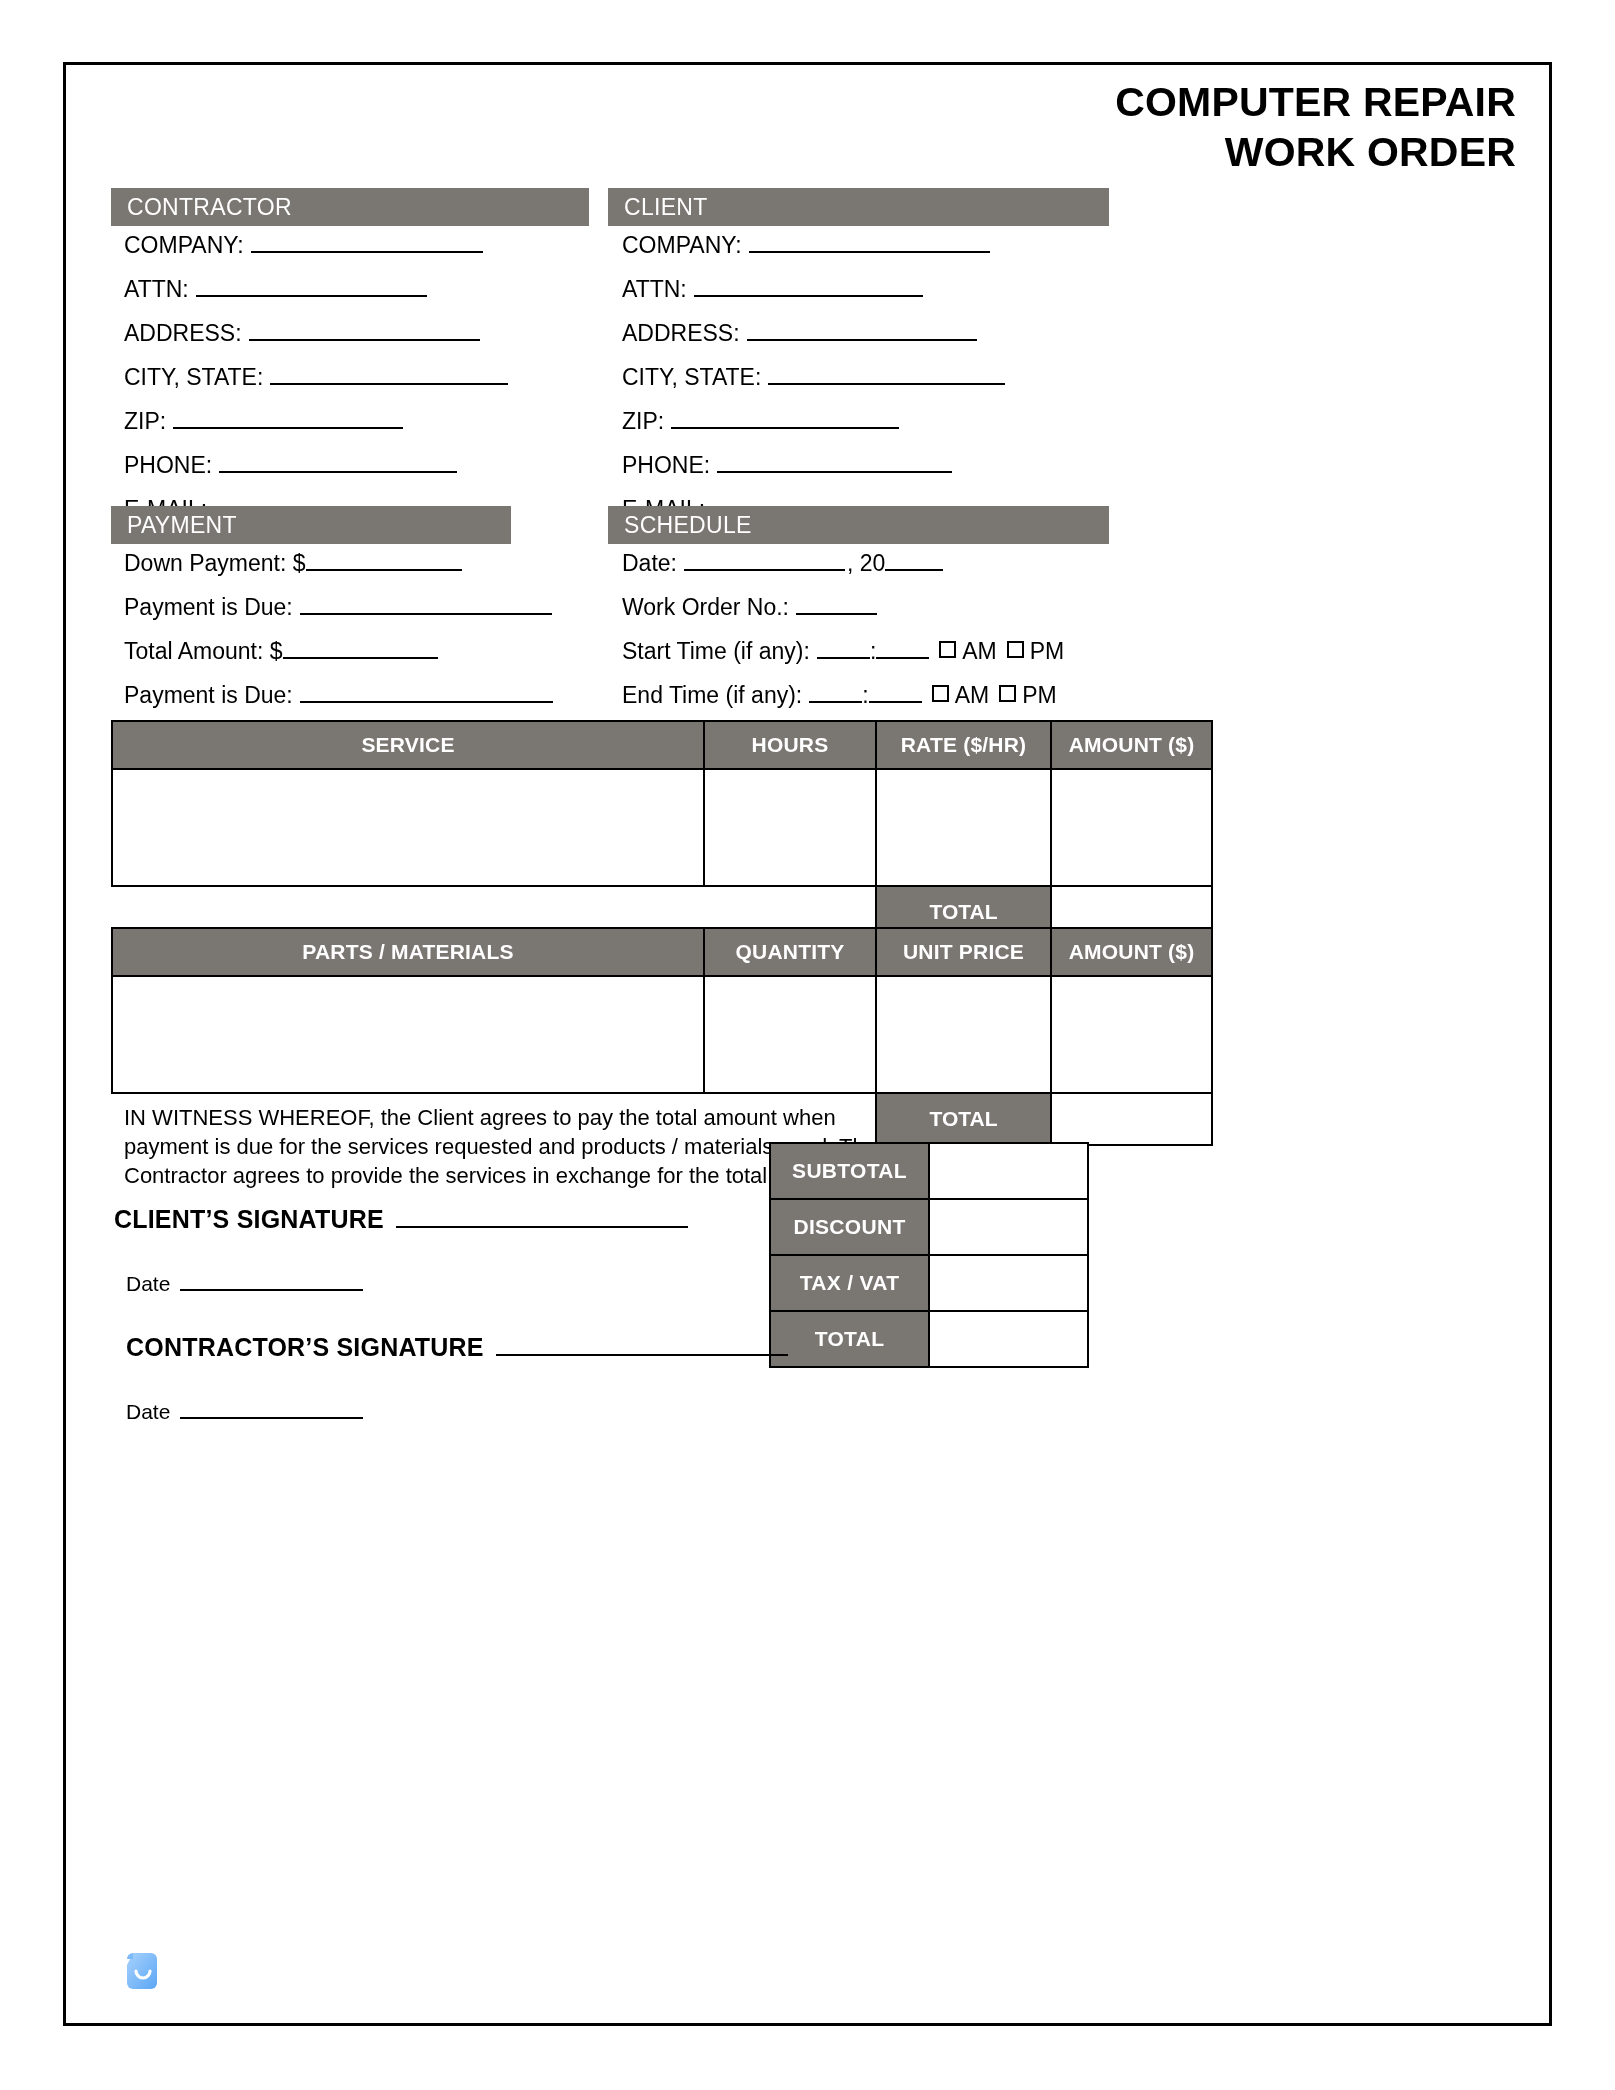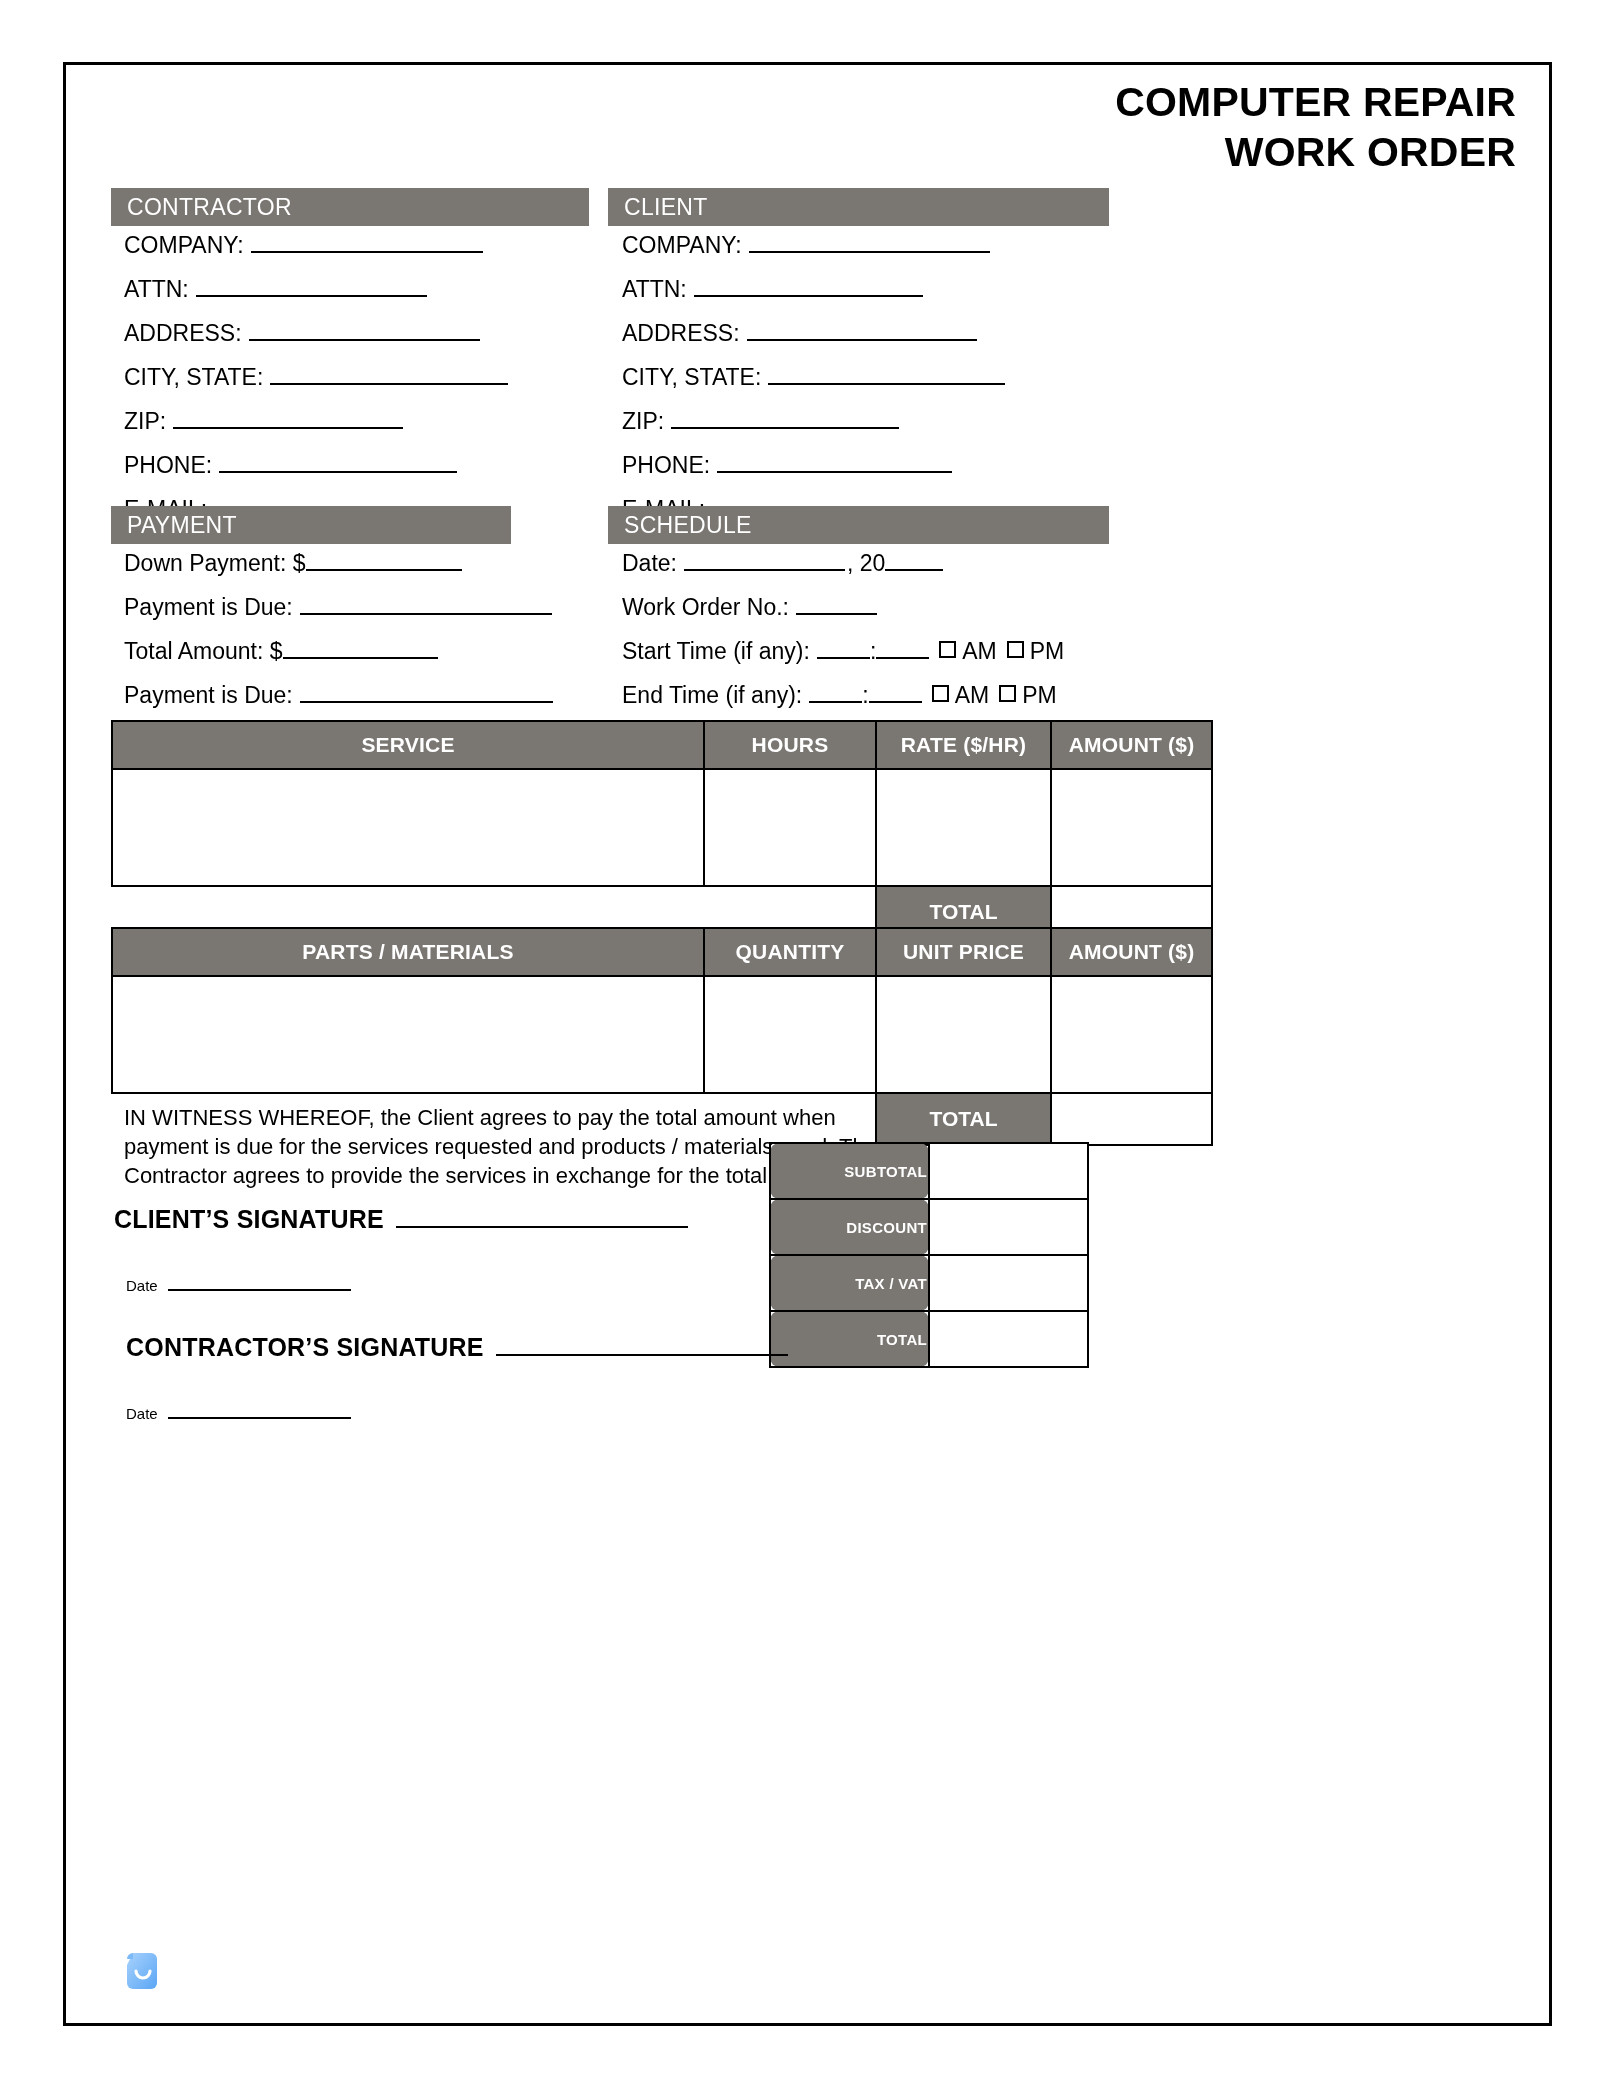--- a/index.html
+++ b/index.html
@@ -151,21 +151,21 @@
     align-items: baseline;
     white-space: nowrap;
   }
   .sig-label {
     font-size: 25px;
     font-weight: bold;
     letter-spacing: 0.2px;
     padding-right: 12px;
   }
   .date-label {
-    font-size: 15px;
+    font-size: 21px;
     padding-right: 10px;
   }
   .sig-line {
     display: inline-block;
     border-bottom: 2.8px solid #000;
     height: 20px;
   }
 
   
   .summary {
@@ -173,25 +173,24 @@
     border-collapse: collapse;
     table-layout: fixed;
   }
   .summary td {
     border: 2.6px solid #000;
     height: 52px;
   }
   .summary td.sl {
     background: #7a7672;
     color: #fff;
-    font-size: 15px;
+    font-size: 21px;
     font-weight: bold;
-    text-align: right;
+    text-align: center;
     letter-spacing: 0.3px;
-    border-radius: 9px;
   }
   .summary td.sv {
     background: #fff;
   }
 
   
   .logo {
     position: absolute;
     left: 53px;
     bottom: 28px;

